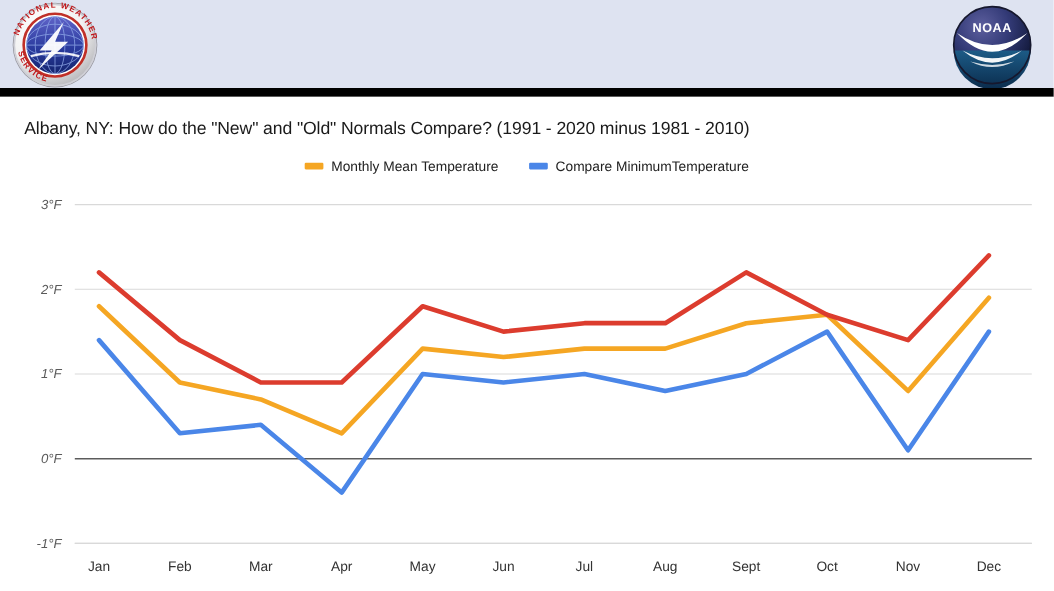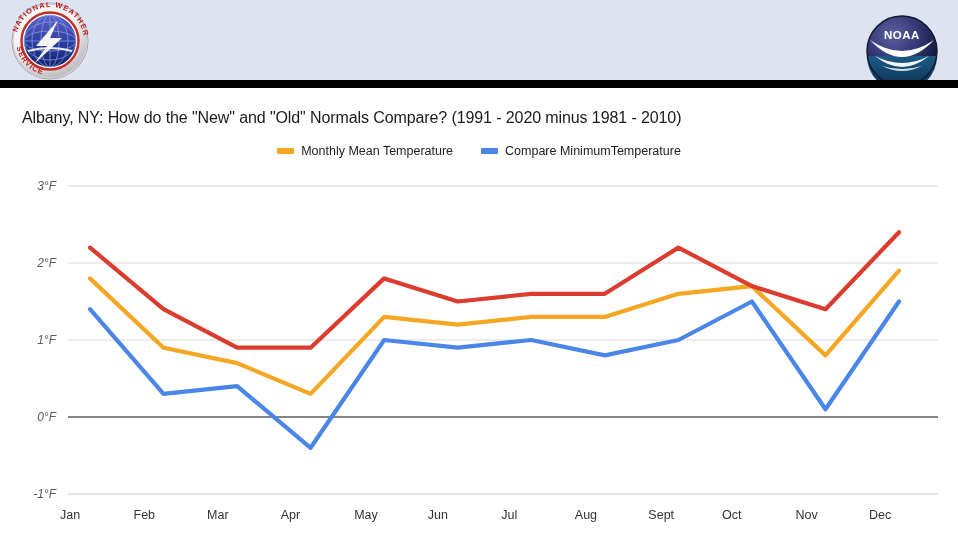--- a/index.html
+++ b/index.html
@@ -33,21 +33,21 @@
 
   
   #nws-logo {
     position: absolute;
     left: 6px; top: 2px;
     width: 88px; height: 78px;
   }
   
   #noaa-logo {
     position: absolute;
-    right: 16px; top: 12px;
+    right: 16px; top: 2px;
     width: 80px; height: 78px;
   }
 
   
   #chart-panel {
     position: absolute;
     left: 0; top: 88px;
     width: 958px; height: 449px;
     background: #ffffff;
   }
@@ -97,20 +97,21 @@
     color: #5a5a5a;
     text-align: right;
     width: 46px;
     transform: translateY(-50%);
     font-style: italic;
   }
   .xtick-label {
     position: absolute;
     font-size: 12.5px;
     color: #333333;
+    text-align: center;
     width: 60px;
     transform: translateX(-50%);
   }
 </style>
 </head>
 <body>
 
 <div id="header-band"></div>
 
 <div id="nws-logo">

